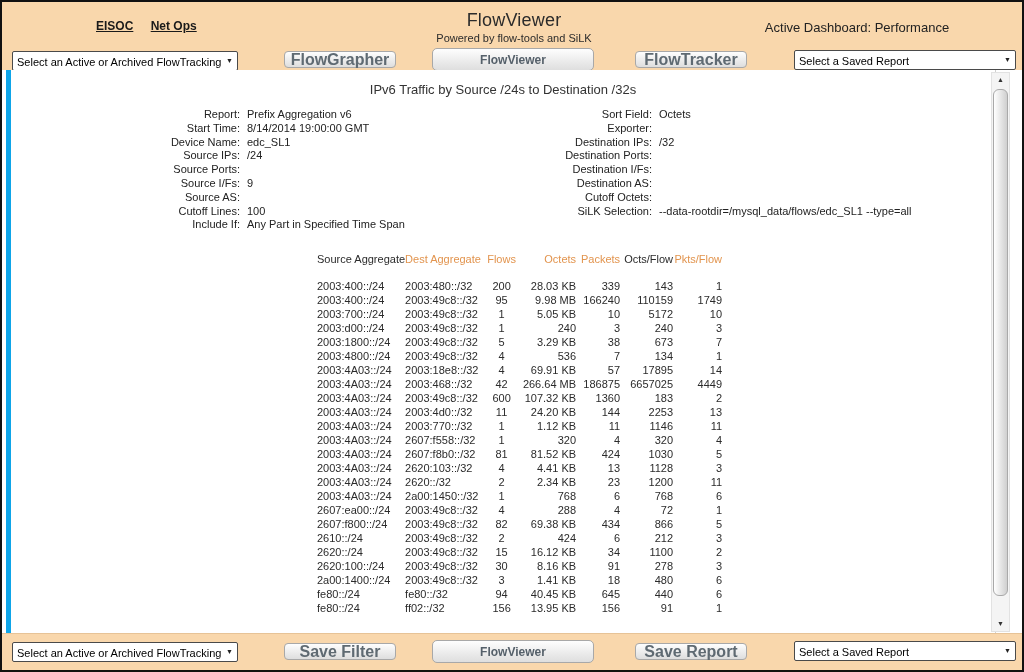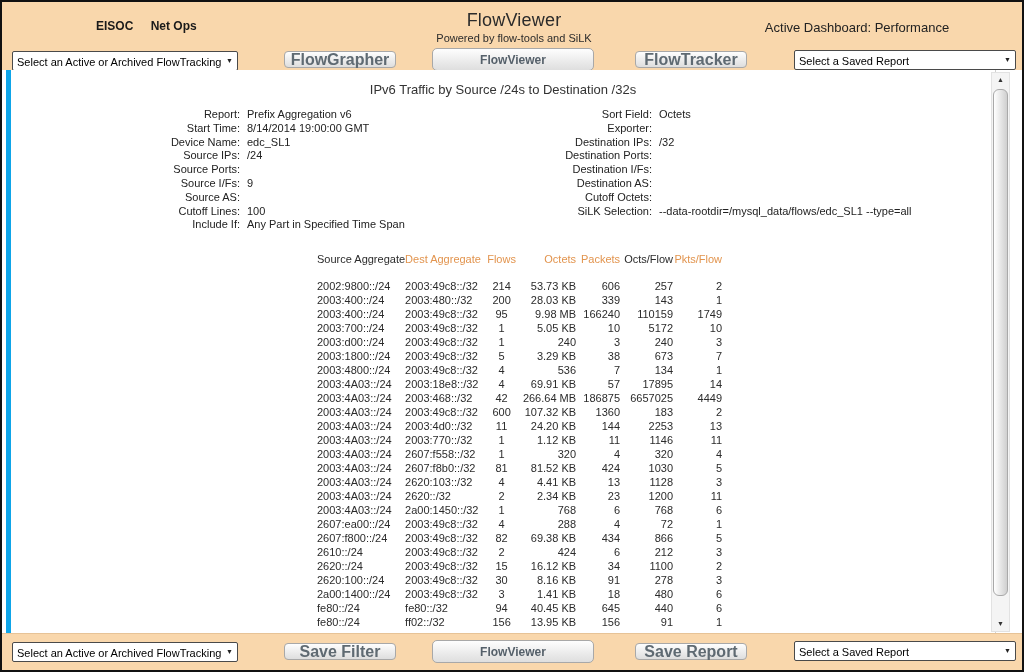--- a/index.html
+++ b/index.html
@@ -7,21 +7,21 @@
     width:1024px;height:672px;position:relative;overflow:hidden;
     background:#fff;font-family:"Liberation Sans",sans-serif;
     box-sizing:border-box;border:2px solid #111;
   }
   
   .band{position:absolute;left:0;right:0;background:#f9d7ac;}
   #top-band{top:0;height:68px;}
   #bottom-band{bottom:0;height:36px;border-top:1px solid #e7c397;}
   
   #org-links{position:absolute;top:17px;left:94px;font-size:12px;font-weight:bold;color:#1a1a1a;}
-  #org-links span{margin-right:14px;cursor:pointer;}
+  #org-links span{margin-right:14px;cursor:pointer;text-decoration:underline;}
   #hdr-center{position:absolute;top:8px;left:312px;width:400px;text-align:center;color:#2b2b2b;}
   #hdr-title{font-size:18px;letter-spacing:.2px;}
   #hdr-sub{font-size:11px;margin-top:1px;}
   #hdr-dash{position:absolute;top:18px;left:700px;width:310px;text-align:center;font-size:13px;color:#222;}
   
   .sel-wrap{position:absolute;height:18px;background:#fff;border:1px solid #4a4a4a;border-radius:2px;}
   .sel-wrap select{
     -webkit-appearance:none;appearance:none;border:none;background:transparent;
     width:100%;height:100%;font-family:"Liberation Sans",sans-serif;font-size:11px;color:#000;
     padding:0 2px 0 4px;outline:none;
@@ -190,29 +190,20 @@
           <th class="al link">Dest Aggregate</th>
           <th class="ar link">Flows</th>
           <th class="ar link">Octets</th>
           <th class="ar link">Packets</th>
           <th class="ar">Octs/Flow</th>
           <th class="ar link">Pkts/Flow</th>
         </tr>
       </thead>
     <tbody id="table-body">
         <tr>
-          <td class="al">2002:9800::/24</td>
-          <td class="al">2003:49c8::/32</td>
-          <td class="ar">214</td>
-          <td class="ar">53.73 KB</td>
-          <td class="ar">606</td>
-          <td class="ar">257</td>
-          <td class="ar">2</td>
-        </tr>
-        <tr>
           <td class="al">2003:400::/24</td>
           <td class="al">2003:480::/32</td>
           <td class="ar">200</td>
           <td class="ar">28.03 KB</td>
           <td class="ar">339</td>
           <td class="ar">143</td>
           <td class="ar">1</td>
         </tr>
         <tr>
           <td class="al">2003:400::/24</td>

